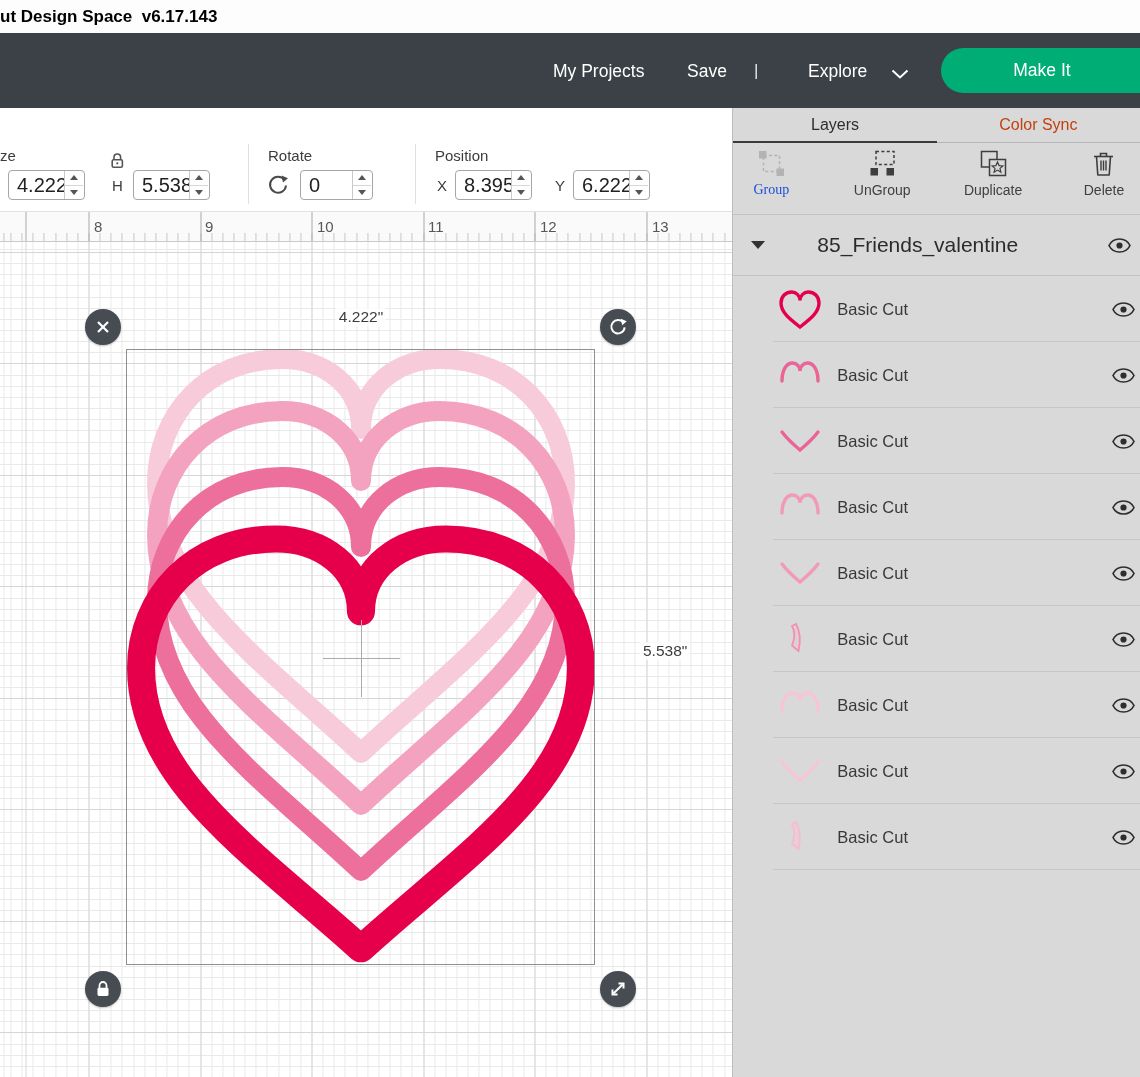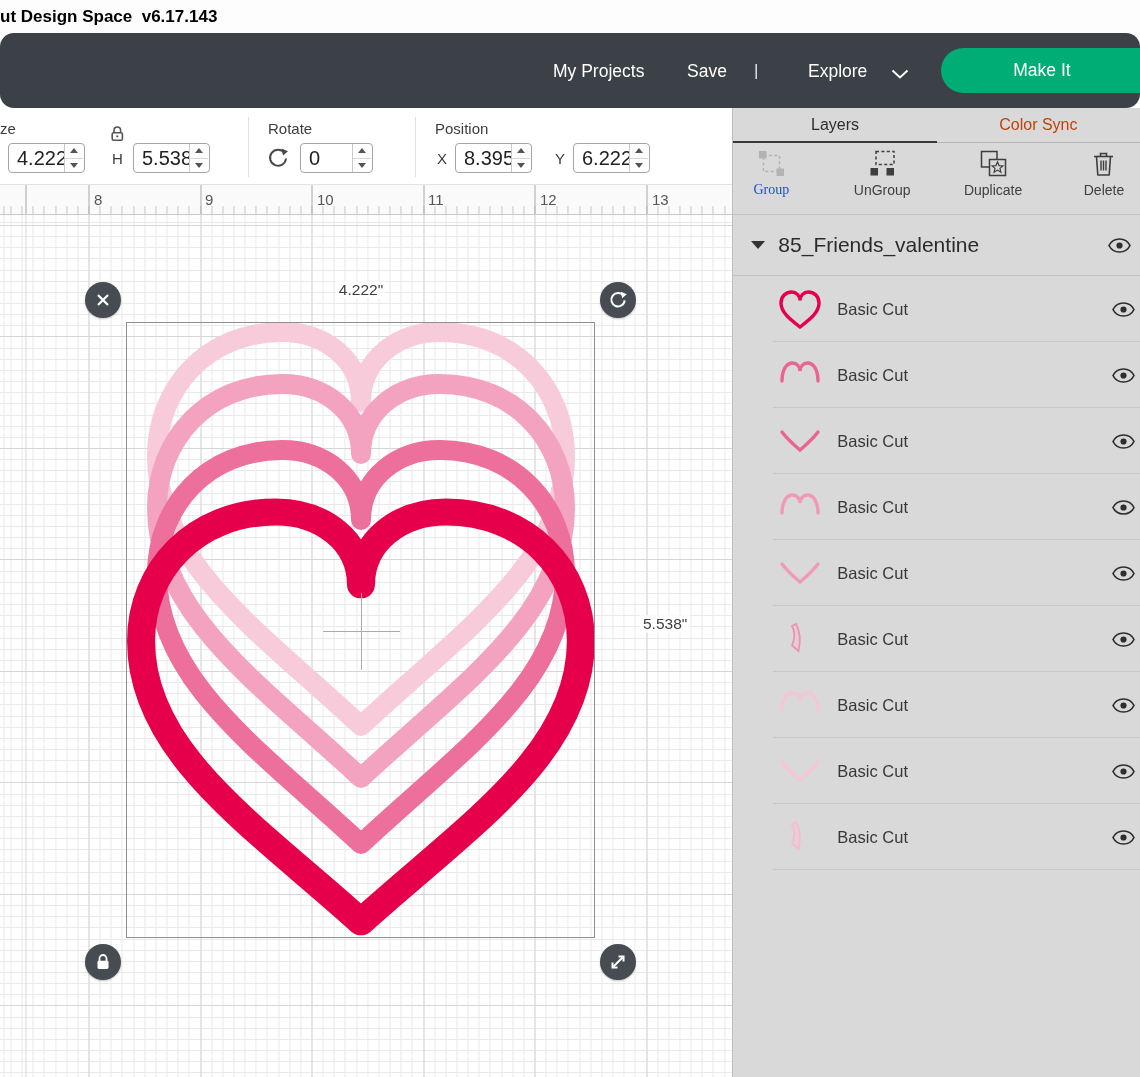--- a/index.html
+++ b/index.html
@@ -5,30 +5,30 @@
   * { margin:0; padding:0; box-sizing:border-box; }
   html,body { width:1140px; height:1077px; overflow:hidden; background:#fff;
     font-family:"Liberation Sans", sans-serif; }
   .app { position:relative; width:1140px; height:1077px; overflow:hidden; }
 
   
   .titlebar { height:33px; background:#fdfdfd; display:flex; align-items:center; }
   .titlebar span { font-size:17px; font-weight:bold; color:#000000; white-space:pre; }
 
   
-  .navbar { position:relative; height:75px; background:#3b4146; color:#fff;border-radius:14px; }
+  .navbar { position:relative; height:75px; background:#3b4146; color:#fff; }
   .nav-item { position:absolute; top:50%; transform:translateY(-50%); font-size:17.5px; cursor:pointer; }
   .nav-pipe { position:absolute; top:50%; transform:translateY(-50%); left:754px; font-size:17px; color:#e8e8e8; }
   .nav-chevron { position:absolute; left:891px; top:33px; }
   .makeit { position:absolute; left:941px; top:15px; width:240px; height:45px; border-radius:22.5px;
     background:#00ad74; color:#fff; font-size:17.5px; border:none;
     display:flex; align-items:center; justify-content:center; padding-right:38px; cursor:pointer; }
 
   .main { display:flex; height:969px; }
-  .left { position:relative; width:733px; }
+  .left { position:relative; width:733px;margin-top:27px; }
 
   
   .edit-toolbar { position:relative; height:77px; background:#fff; border-bottom:1px solid #e2e2e2; }
   .tb-label { position:absolute; font-size:15px; color:#3c3c3c; }
   .tb-divider { position:absolute; top:9px; height:60px; width:1px; background:#e0e0e0; }
   .num-input { position:absolute; top:35px; height:30px; width:77px; display:flex; align-items:stretch;
     border:1px solid #a6a6a6; border-radius:4px; background:#fff; overflow:hidden; }
   .num-input input { border:none; outline:none; width:55px; padding-left:8px; font-size:20px;
     color:#222; background:transparent; font-family:inherit; }
   .stepper { width:19px; border-left:1px solid #c9c9c9; display:flex; flex-direction:column; }
@@ -73,21 +73,21 @@
   .tab { position:relative; flex:1; display:flex; align-items:center; justify-content:center;
     font-size:16px; color:#c2410c; cursor:pointer; }
   .tab.active { color:#2e2e2e; }
   .tab.active::after { content:""; position:absolute; left:0; right:0; bottom:-1px; height:2px; background:#3a3a3a; }
   .actions { height:72px; display:flex; justify-content:space-between; padding:7px 6px 0 8px;
     border-bottom:1px solid #c2c2c2; }
   .action { display:flex; flex-direction:column; align-items:center; gap:5px; font-size:14px;
     color:#3f3f3f; cursor:pointer; min-width:60px; }
   .action.disabled { color:#1d4ed8; cursor:default;font-family:Liberation Serif, serif; }
   .group-row { height:61px; display:flex; align-items:center; padding:0 4px 0 18px;
-    border-bottom:1px solid #c2c2c2; }
+    border-bottom:1px solid #c2c2c2;gap:39px; }
   .disclosure { width:0; height:0; border-left:7px solid transparent; border-right:7px solid transparent;
     border-top:8px solid #333; margin-right:13px; cursor:pointer; }
   .group-name { font-size:21px; color:#2b2b2b; }
   .eye { margin-left:auto; margin-right:4px; cursor:pointer; display:flex; }
   .layer-row { position:relative; height:66px; display:flex; align-items:center; padding-left:45px; cursor:pointer; }
   .layer-row::after { content:""; position:absolute; left:40px; right:0; bottom:0; height:1px; background:#c6c6c6; }
   .thumb { width:44px; height:48px; display:flex; align-items:center; justify-content:center; }
   .layer-label { margin-left:15px; font-size:16.5px; color:#383838; }
 </style>
 </head>

